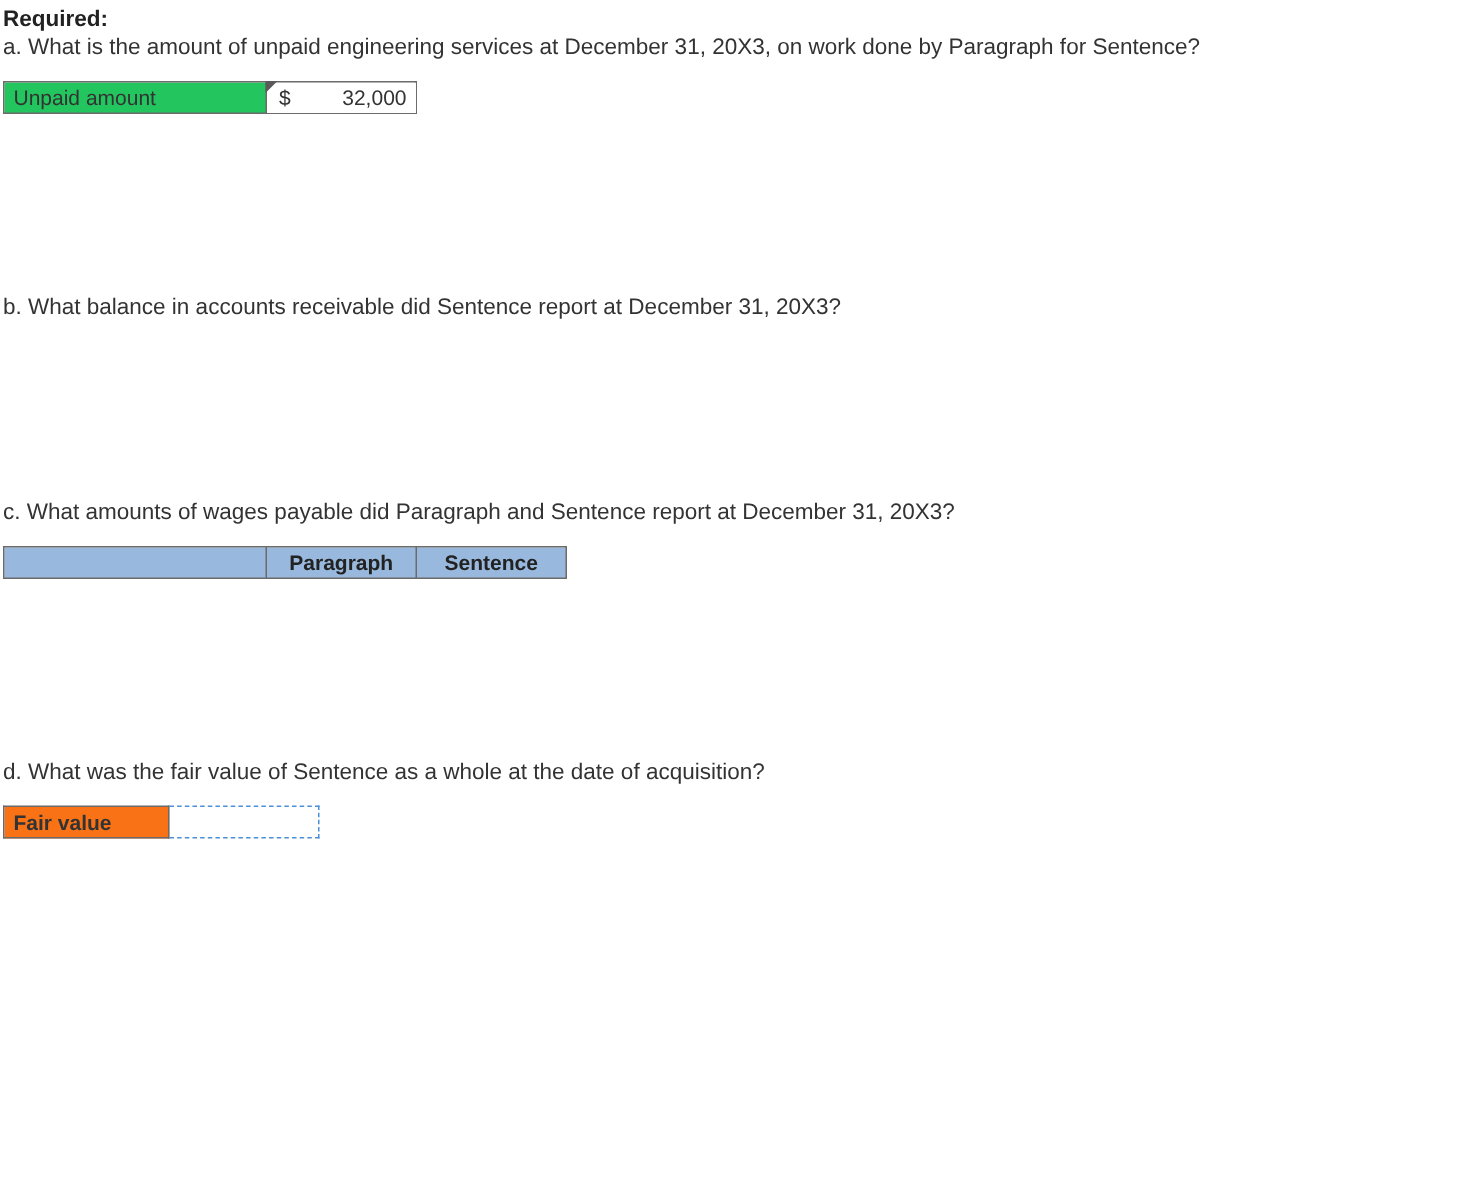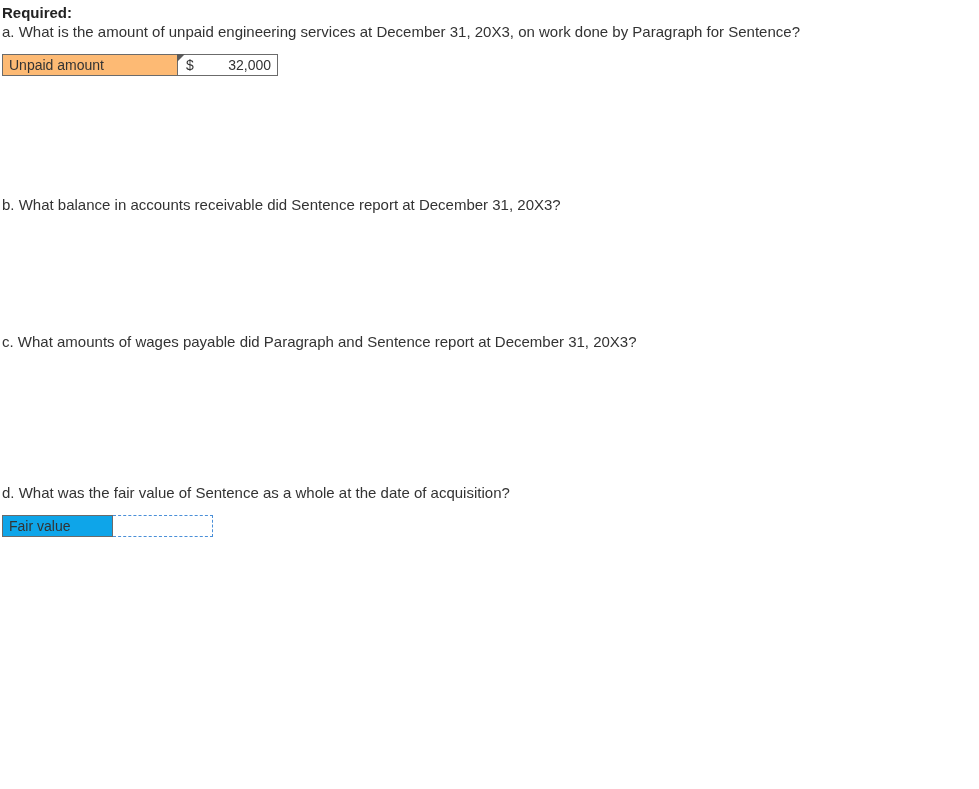--- a/index.html
+++ b/index.html
@@ -32,21 +32,21 @@
       border-collapse: collapse;
     }
     table.answer-table td, table.answer-table th {
       border: 1px solid #6b6b6b;
       padding: 2px 6px;
       font-size: 14px;
       height: 18px;
       box-sizing: border-box;
     }
     .label-cell {
-      background: #fdba74;
+      background: #22c55e;
       color: #333;
       width: 175px;
       text-align: left;
       font-weight: normal;
     }
     .value-cell {
       background: #fff;
       width: 100px;
       position: relative;
       padding: 0 !important;
@@ -87,25 +87,25 @@
       border-width: 8px 8px 0 0;
       border-color: #5a5a5a transparent transparent transparent;
     }
     .empty-input-cell {
       background: #fff;
       width: 100px;
       border: 1.5px dashed #4a8fd8 !important;
       height: 18px;
     }
     .label-cell-narrow {
-      background: #0ea5e9;
+      background: #f97316;
       color: #333;
       width: 110px;
       text-align: left;
-      font-weight: normal;
+      font-weight: bold;
     }
   </style>
 </head>
 <body>
 
 <div class="required-heading">Required:</div>
 
 <div class="section">
   <div class="question">a. What is the amount of unpaid engineering services at December 31, 20X3, on work done by Paragraph for Sentence?</div>
   <table class="answer-table">
@@ -125,20 +125,25 @@
 </div>
 
 <div class="section">
   <div class="question">b. What balance in accounts receivable did Sentence report at December 31, 20X3?</div>
 </div>
 
 <div class="section">
   <div class="question">c. What amounts of wages payable did Paragraph and Sentence report at December 31, 20X3?</div>
   <table class="answer-table">
     <tbody>
+        <tr>
+      <td class="empty-header"></td>
+      <td class="header-cell">Paragraph</td>
+      <td class="header-cell">Sentence</td>
+    </tr>
   </tbody>
     </table>
 </div>
 
 <div class="section">
   <div class="question">d. What was the fair value of Sentence as a whole at the date of acquisition?</div>
   <table class="answer-table">
     <tbody>
         <tr>
       <td class="label-cell-narrow">Fair value</td>

